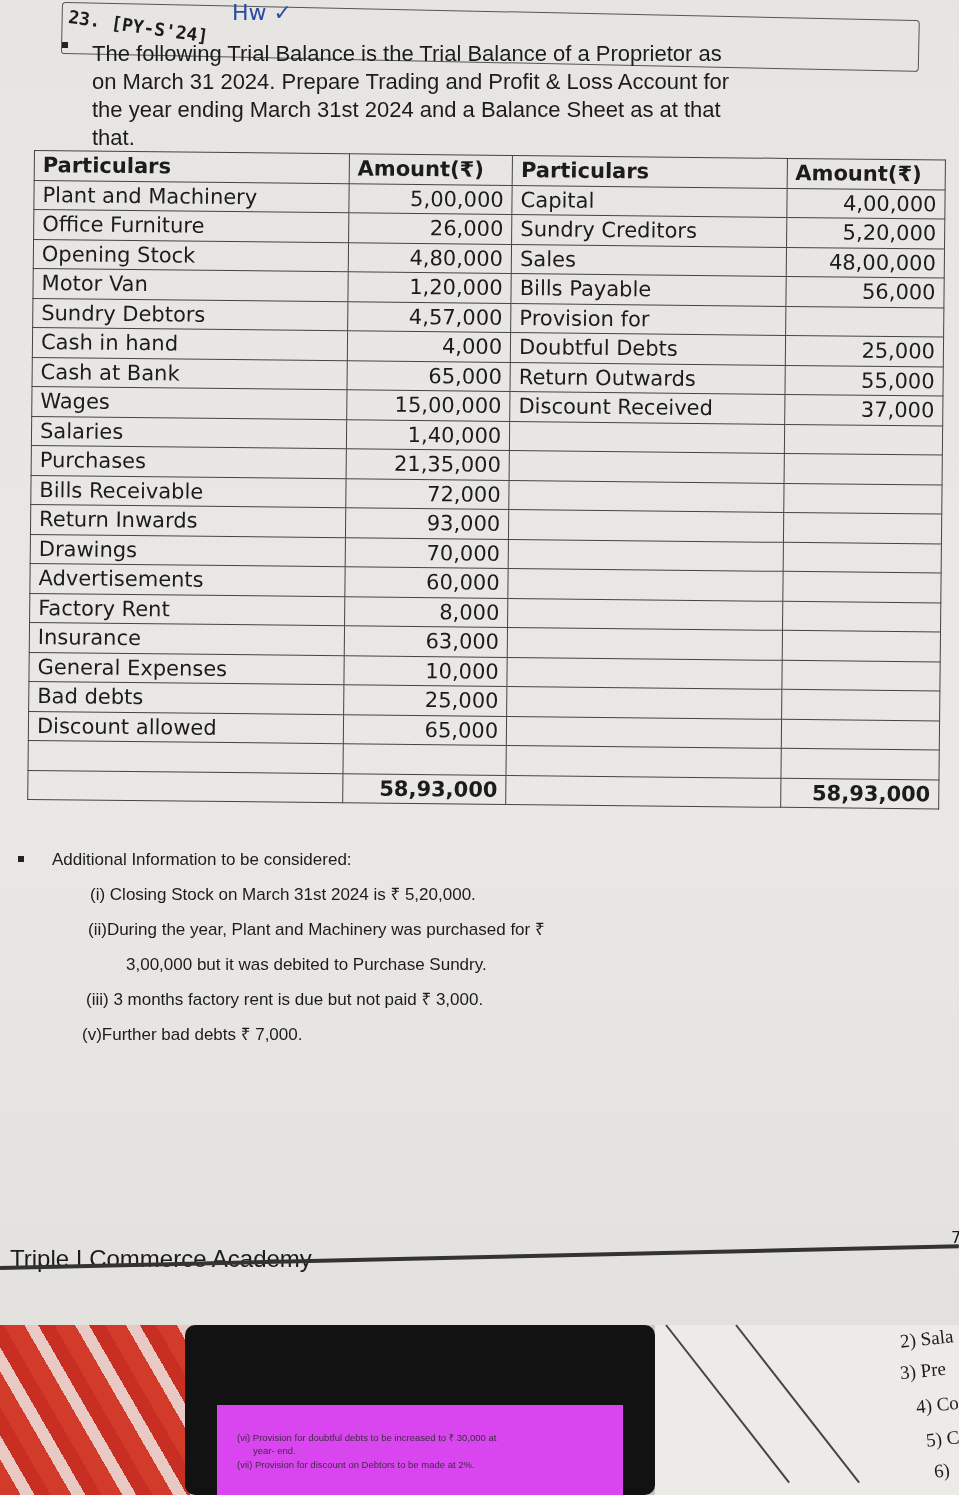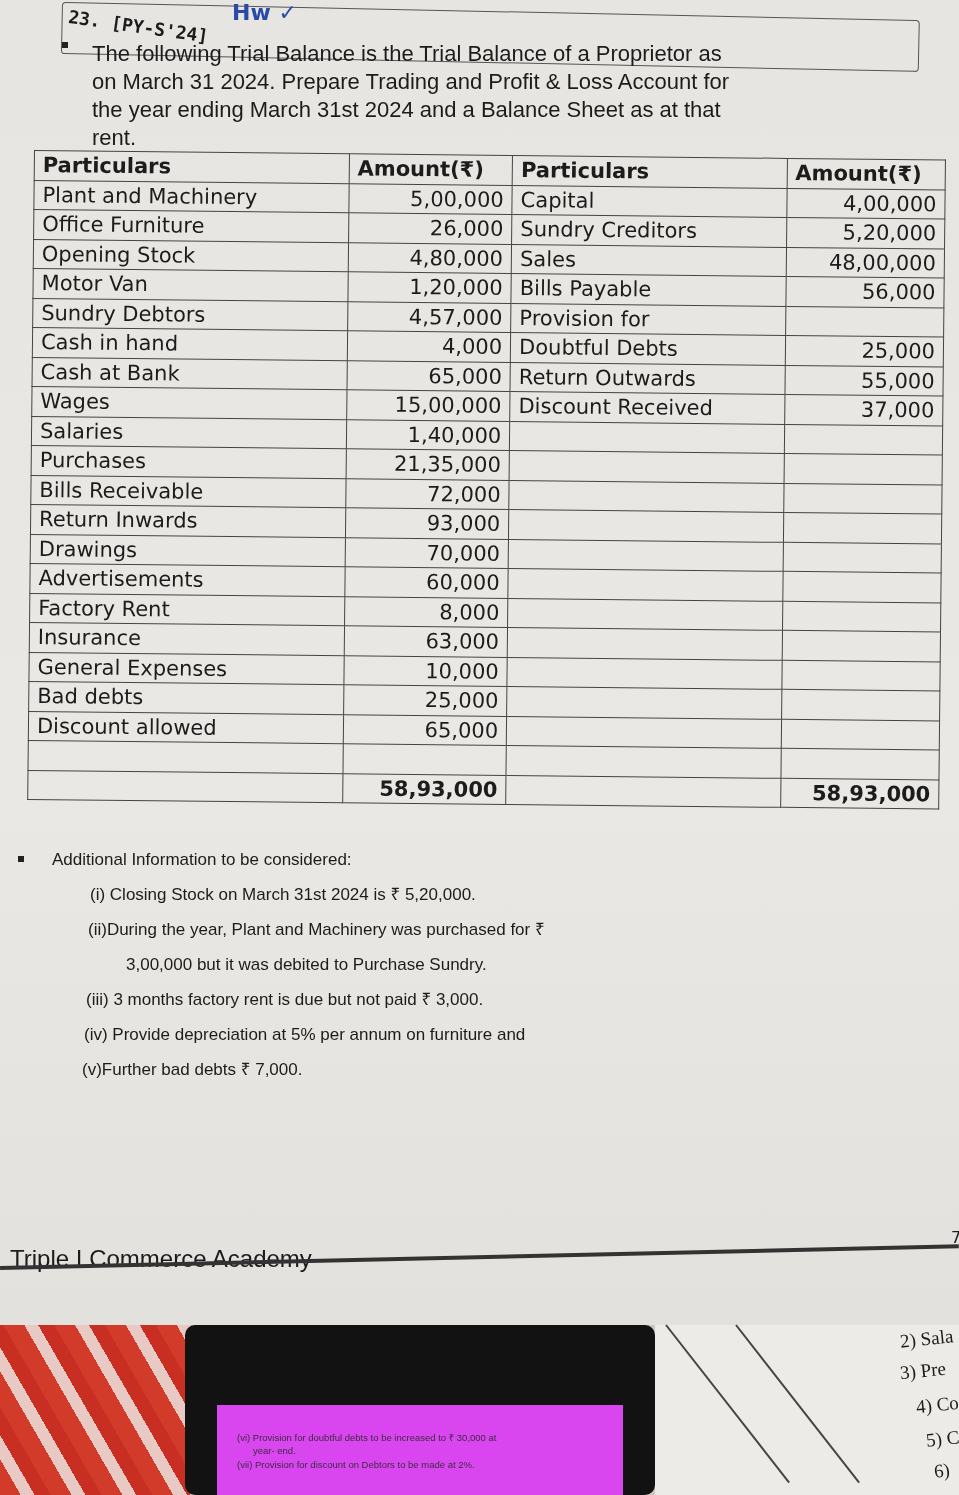--- a/index.html
+++ b/index.html
@@ -15,21 +15,21 @@
   }
   .qhead {
     position: absolute; left: 62px; top: 2px; width: 856px; height: 50px;
     border: 1.5px solid #555; border-radius: 4px;
     transform: rotate(1.2deg); transform-origin: left top;
   }
   .qnum {
     position: absolute; left: 70px; top: 6px; font-weight: bold; font-size: 18px;
     transform: rotate(8deg); transform-origin: left top; font-family: "DejaVu Sans Mono", monospace;
   }
-  .tick { position: absolute; left: 232px; top: 0px; font-size: 22px; color: #2a4aa8; font-weight: bold; }
+  .tick { position: absolute; left: 232px; top: 0px; font-size: 22px; color: #2a4aa8; }
   .bullet { position: absolute; width: 6px; height: 6px; background: #222; }
   .intro {
     position: absolute; left: 92px; top: 40px; width: 820px;
     font-family: "Liberation Sans", sans-serif; font-size: 22px; line-height: 28px;
   }
   .intro .l { display: block; white-space: nowrap; }
   table.tb {
     position: absolute; left: 34px; top: 150px; width: 912px;
     border-collapse: collapse; font-size: 21px;
     transform: rotate(0.6deg); transform-origin: left top;
@@ -67,21 +67,21 @@
 <div class="page">
   <div class="qhead"></div>
   <div class="qnum">23. [PY-S'24]</div>
   <div class="tick">Hw ✓</div>
   <div class="bullet" style="left:62px;top:42px;"></div>
 
   <div class="intro">
     <span class="l">The following Trial Balance is the Trial Balance of a Proprietor as</span>
     <span class="l">on March 31 2024. Prepare Trading and Profit &amp; Loss Account for</span>
     <span class="l">the year ending March 31st 2024 and a Balance Sheet as at that</span>
-    <span class="l">rent.</span>
+    <span class="l">that.</span>
   </div>
 
   <table class="tb">
     <tbody>
         <tr>
       <th class="c1">Particulars</th>
       <th class="c2">Amount(₹)</th>
       <th class="c3">Particulars</th>
       <th class="c4">Amount(₹)</th>
     </tr>
@@ -214,21 +214,20 @@
   </tbody>
     </table>
 
   <div class="bullet" style="left:18px;top:856px;"></div>
   <div class="addl">
     <span class="item">Additional Information to be considered:</span>
     <span class="item" style="padding-left:38px">(i) Closing Stock on March 31st 2024 is ₹ 5,20,000.</span>
     <span class="item" style="padding-left:36px">(ii)During the year, Plant and Machinery was purchased for ₹</span>
     <span class="item" style="padding-left:74px">3,00,000 but it was debited to Purchase Sundry.</span>
     <span class="item" style="padding-left:34px">(iii)  3 months factory rent is due but not paid ₹ 3,000.</span>
-    <span class="item" style="padding-left:32px">(iv)  Provide depreciation at 5% per annum on furniture and</span>
     <span class="item" style="padding-left:30px">(v)Further bad debts ₹ 7,000.</span>
   </div>
 
   <div class="pageno">7.7</div>
   <div class="footer-title">Triple I Commerce Academy</div>
   <div class="rule"></div>
 </div>
 
 <div class="below"></div>
 <div class="redcloth"></div>

